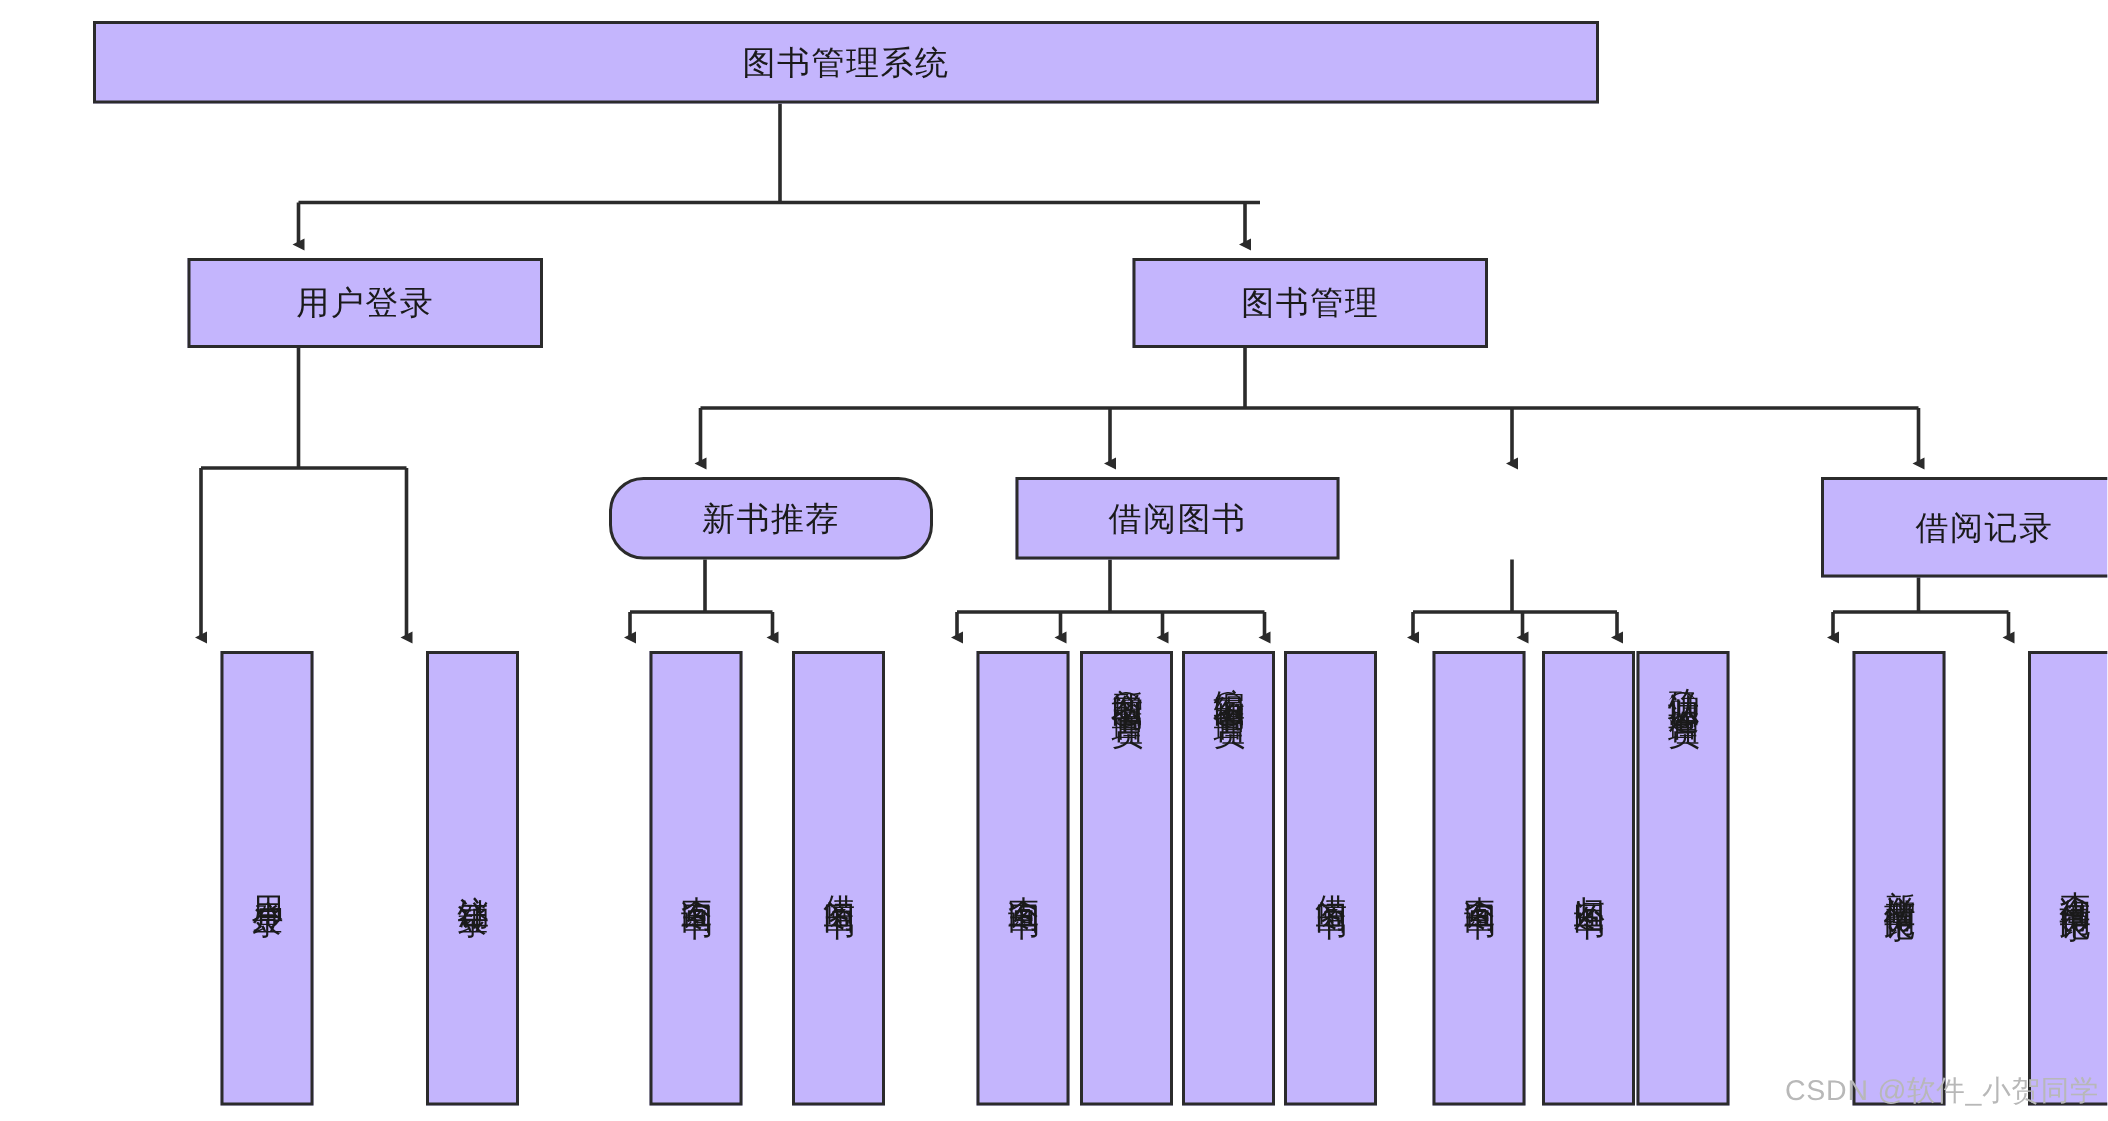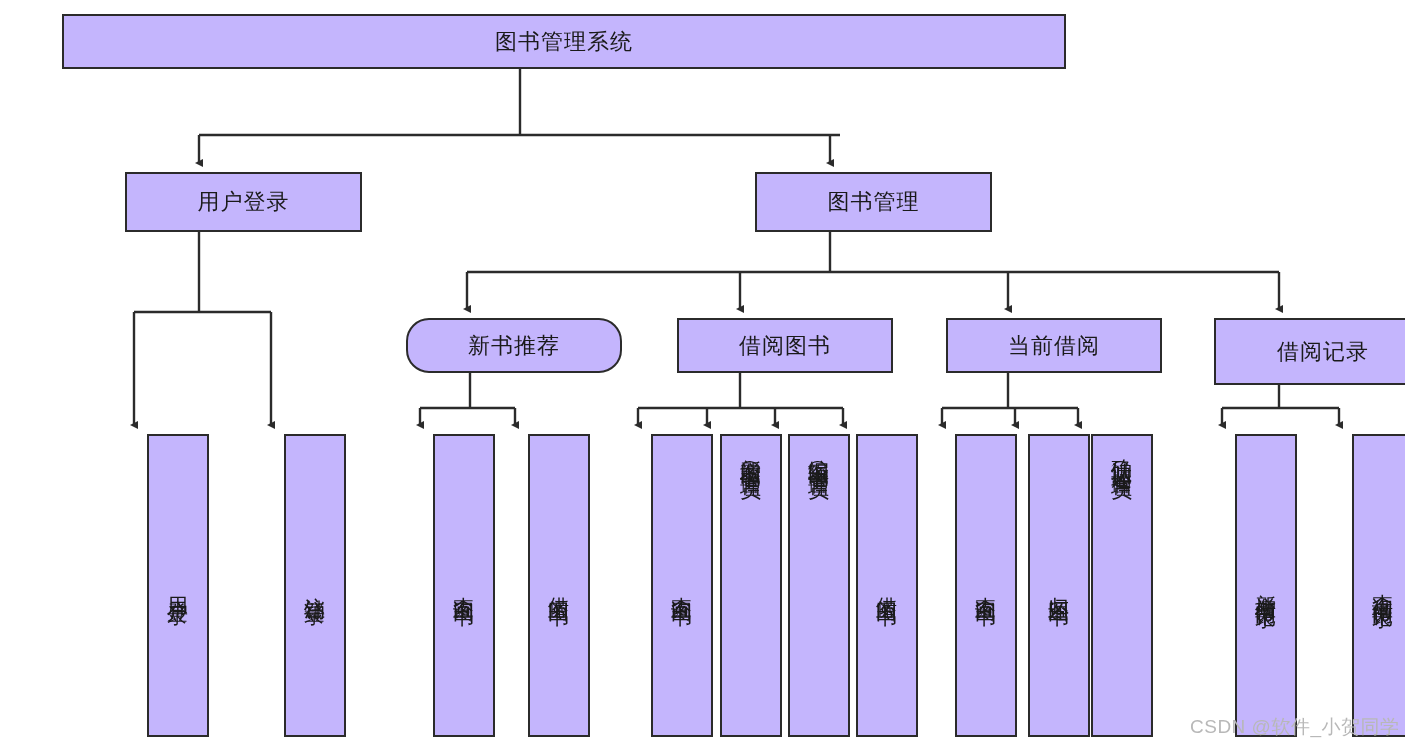--- a/index.html
+++ b/index.html
@@ -130,23 +130,20 @@
   <div class="node horiz" style="left:711px; top:172px; width:237px; height:60px;text-align:right;">
     <span class="node-label">图书管理</span>
   </div>
 
   <div class="node horiz" style="left:362px; top:318px; width:216px; height:55px;border-radius:23px;">
     <span class="node-label">新书推荐</span>
   </div>
   <div class="node horiz" style="left:633px; top:318px; width:216px; height:55px;">
     <span class="node-label">借阅图书</span>
   </div>
-  <div class="node horiz" style="left:902px; top:318px; width:216px; height:55px;">
-    <span class="node-label">当前借阅</span>
-  </div>
   <div class="node horiz" style="left:1170px; top:318px; width:218px; height:67px;">
     <span class="node-label">借阅记录</span>
   </div>
 
   <div class="node vert" style="left:103px; top:434px; width:62px; height:303px;">
     <span class="node-label">用户登录</span>
   </div>
   <div class="node vert" style="left:240px; top:434px; width:62px; height:303px;">
     <span class="node-label">注销登录</span>
   </div>

